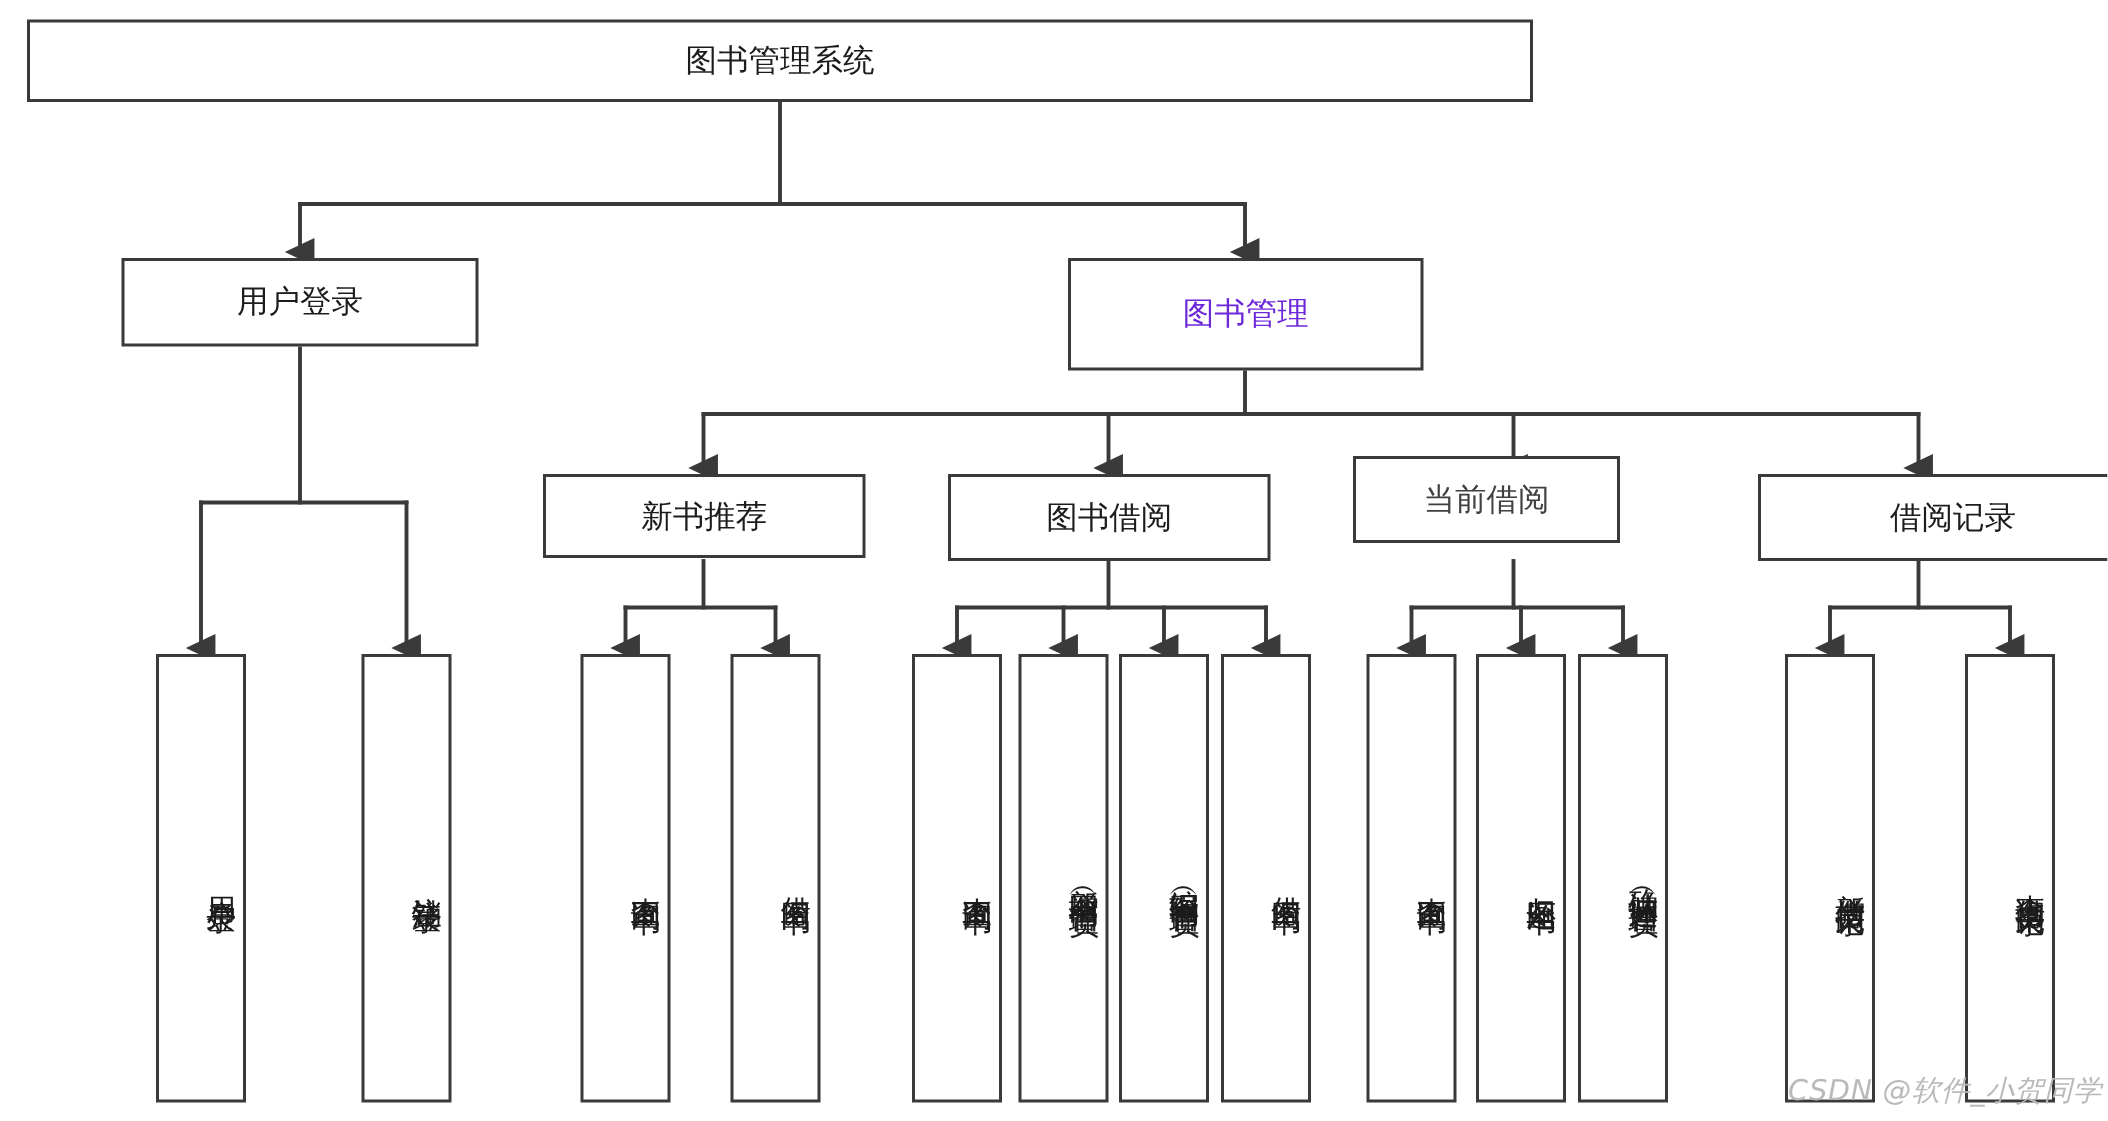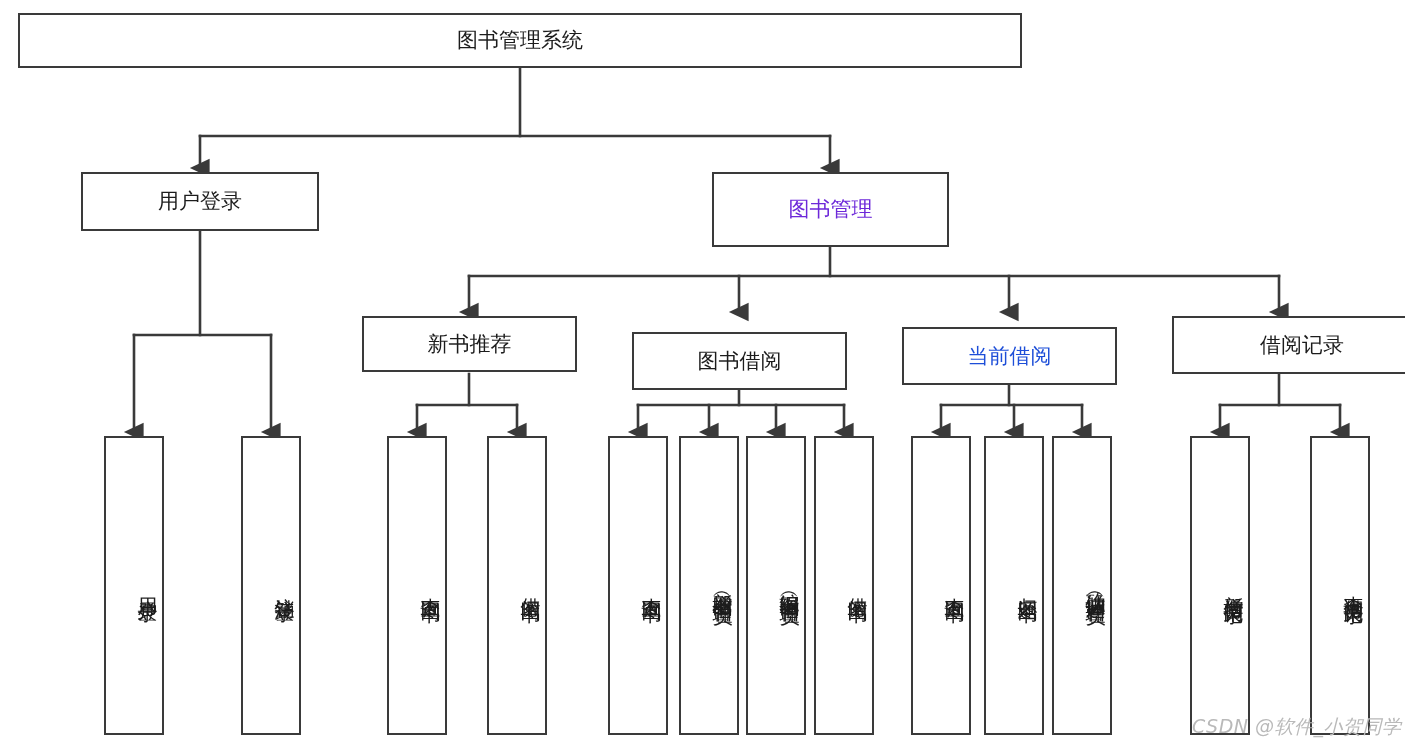--- a/index.html
+++ b/index.html
@@ -129,24 +129,24 @@
   <div class="node horizontal" style="left: 81px; top: 172px; width: 238px; height: 59px; border-color: rgb(58, 58, 58); color: rgb(28, 28, 28);">
     <span class="node-label">用户登录</span>
   </div>
   <div class="node horizontal" style="left: 712px; top: 172px; width: 237px; height: 75px; border-color: rgb(58, 58, 58); color: #6d28d9;">
     <span class="node-label">图书管理</span>
   </div>
 
   <div class="node horizontal" style="left: 362px; top: 316px; width: 215px; height: 56px; border-color: rgb(58, 58, 58); color: rgb(28, 28, 28);">
     <span class="node-label">新书推荐</span>
   </div>
-  <div class="node horizontal" style="left: 632px; top: 316px; width: 215px; height: 58px; border-color: rgb(58, 58, 58); color: rgb(28, 28, 28); margin-top: 16px;">
+  <div class="node horizontal" style="left: 632px; top: 316px; width: 215px; height: 58px; border-color: rgb(58, 58, 58); color: rgb(28, 28, 28);">
     <span class="node-label">图书借阅</span>
   </div>
-  <div class="node horizontal" style="left: 902px; top: 327px; width: 215px; height: 58px; border-color: rgb(58, 58, 58); color: #1d4ed8;">
+  <div class="node horizontal" style="left: 902px; top: 304px; width: 178px; height: 58px; border-color: rgb(58, 58, 58); color: #404040;">
     <span class="node-label">当前借阅</span>
   </div>
   <div class="node horizontal" style="left: 1172px; top: 316px; width: 260px; height: 58px; border-color: rgb(58, 58, 58); color: rgb(28, 28, 28);">
     <span class="node-label">借阅记录</span>
   </div>
 
   <div class="node vertical" style="left: 104px; top: 436px; width: 60px; height: 299px; border-color: rgb(58, 58, 58); color: rgb(28, 28, 28);">
     <span class="node-label">用户登录</span>
   </div>
   <div class="node vertical" style="left: 241px; top: 436px; width: 60px; height: 299px; border-color: rgb(58, 58, 58); color: rgb(28, 28, 28);">

